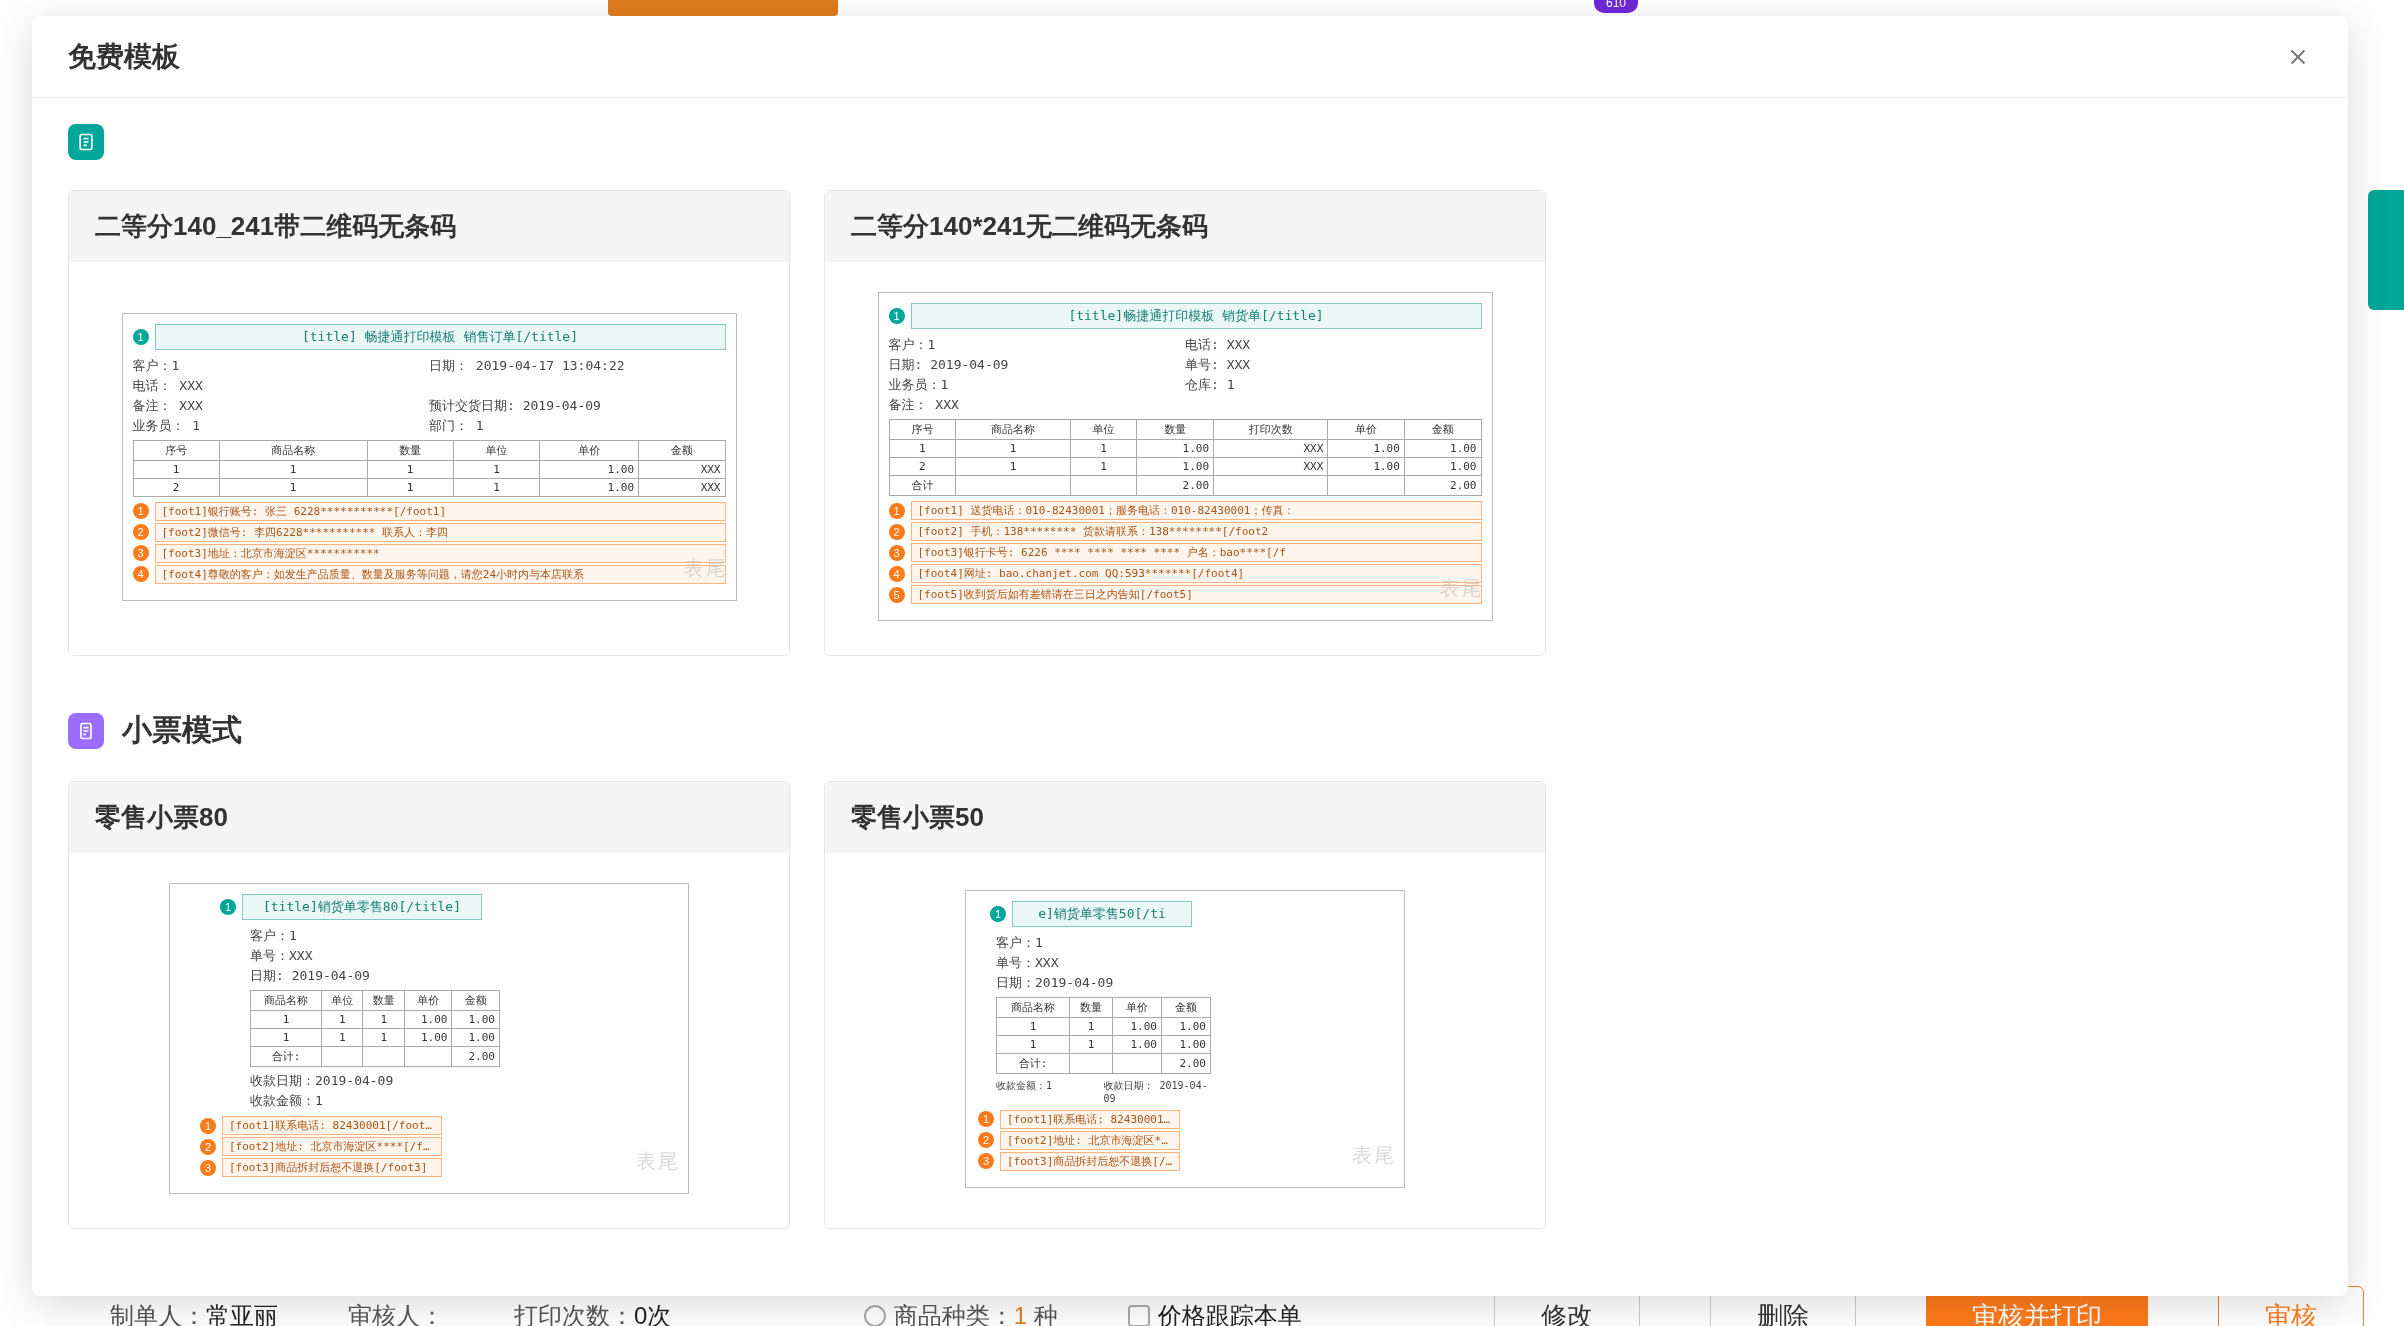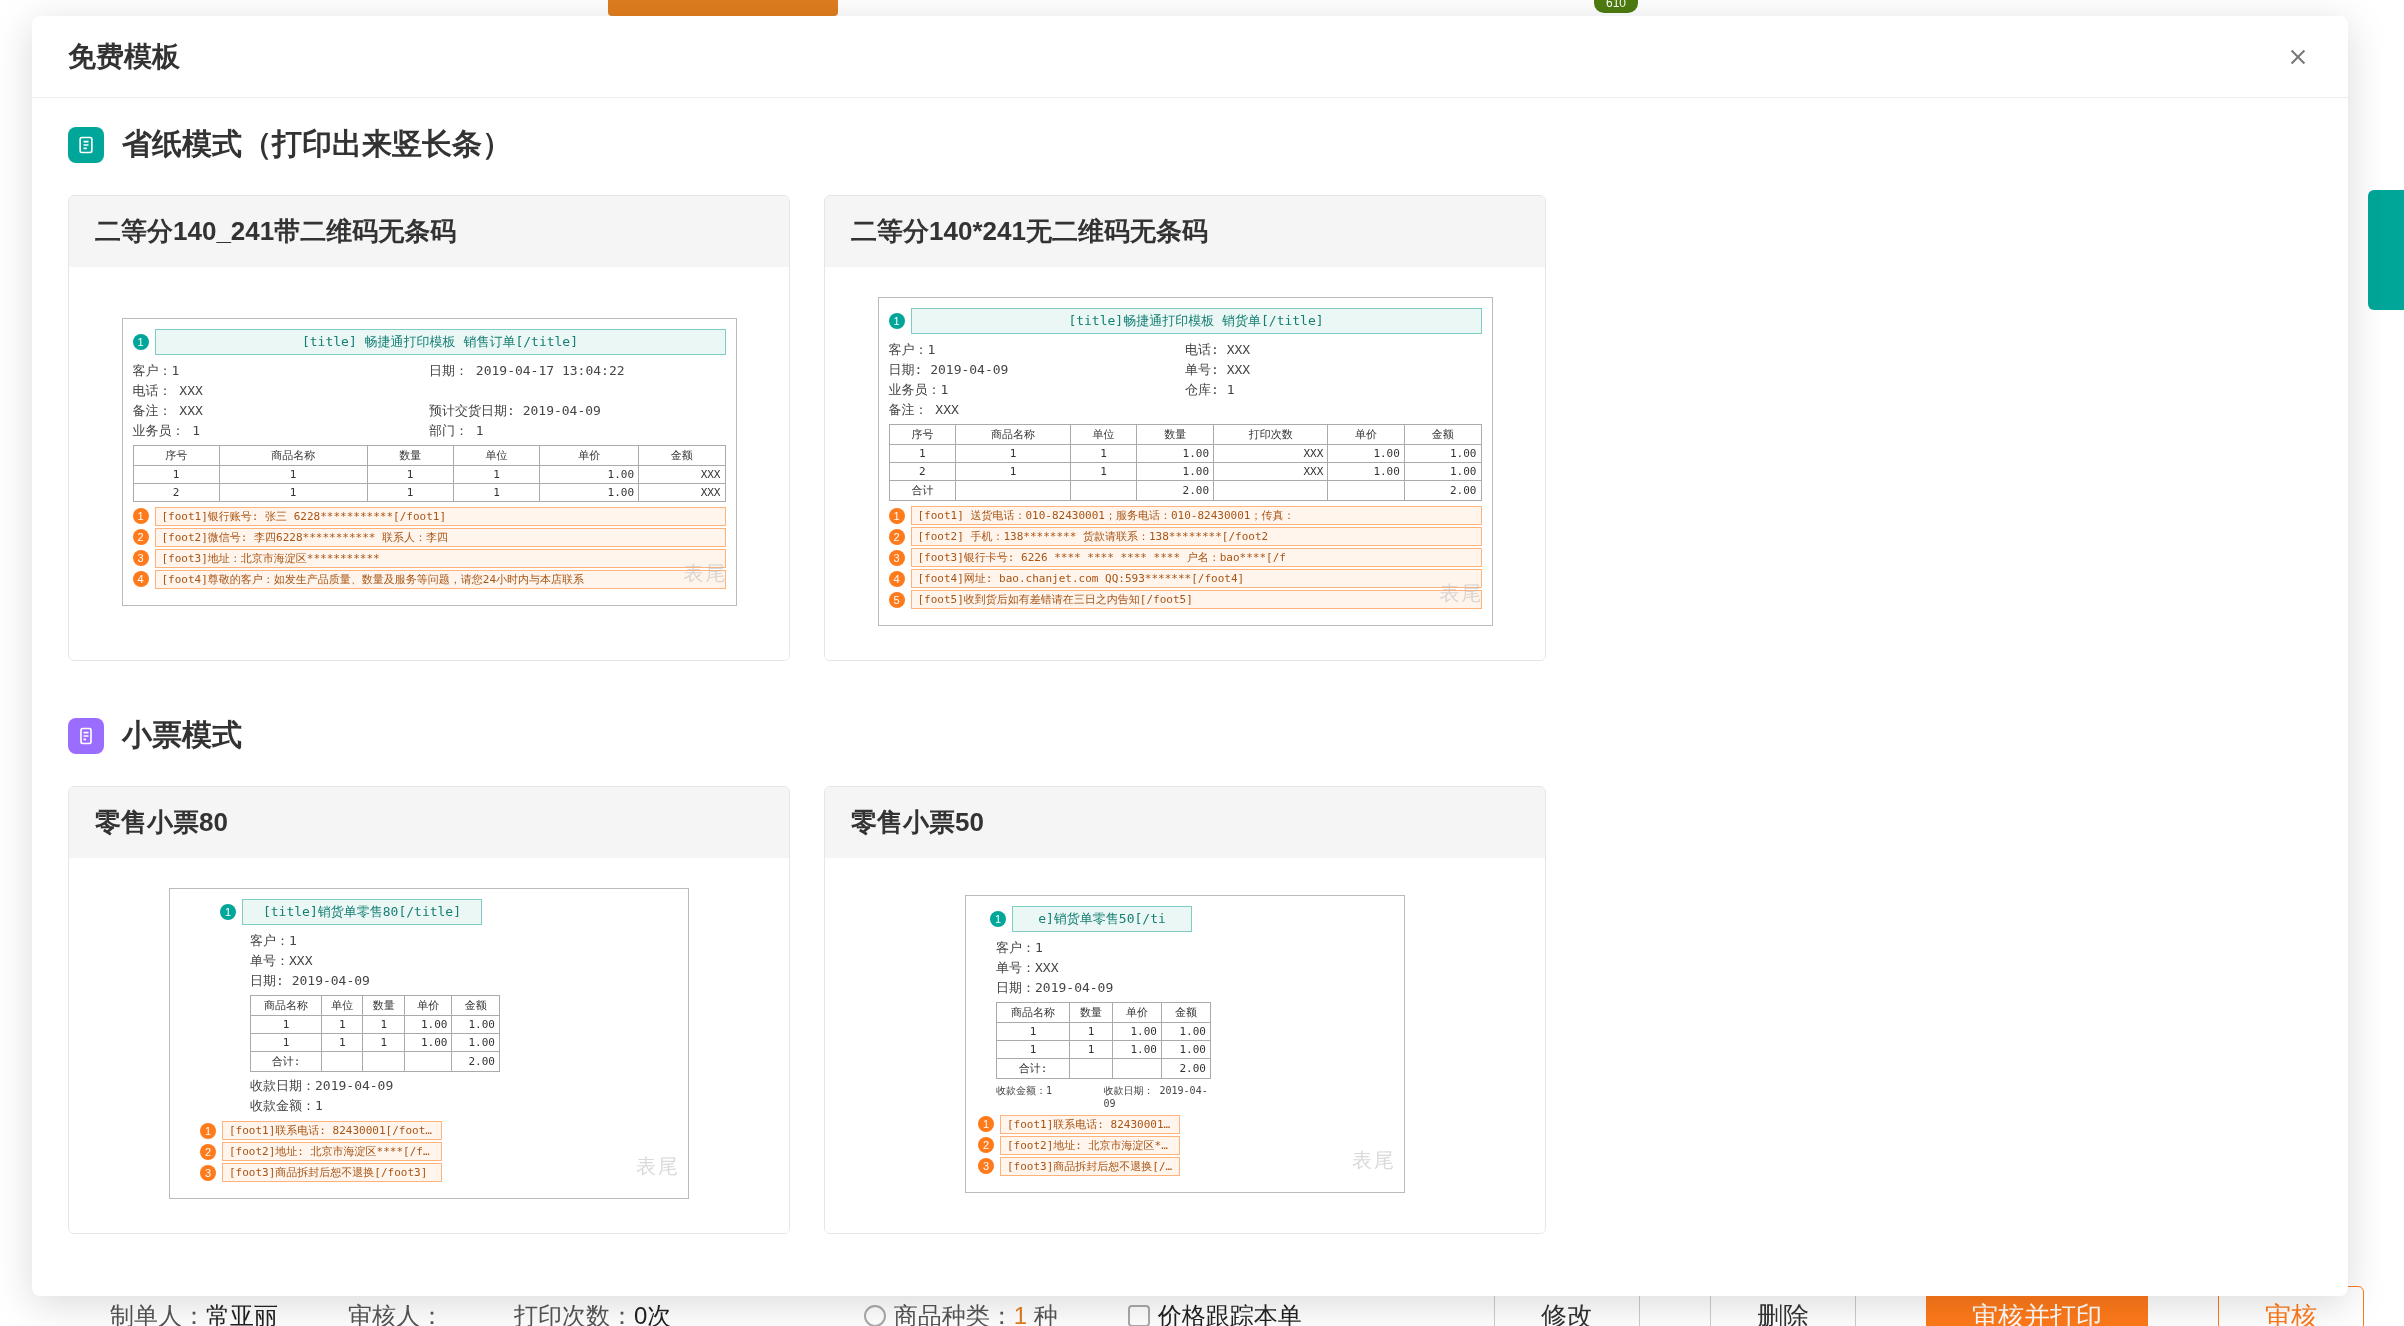--- a/index.html
+++ b/index.html
@@ -1,21 +1,21 @@
 <!DOCTYPE html>
 <html><head>
 <meta charset="utf-8">
 <style>
   * { margin:0; padding:0; box-sizing:border-box; }
   html,body{width:2404px;height:1326px;font-family:"PingFang SC","Microsoft YaHei",Arial,sans-serif;background:#fff;}
 
   
   .bg-hint{position:absolute;inset:0;overflow:hidden;}
   .bg-orange-pill{position:absolute;top:0;left:608px;width:230px;height:16px;background:#e07d1f;border-radius:0 0 4px 4px;}
-  .bg-badge{position:absolute;top:0;left:1594px;width:44px;height:13px;background:#4d7c0f;border-radius:0 0 10px 10px;color:#fff;font-size:12px;text-align:center;line-height:7px;overflow:hidden;}
+  .bg-badge{position:absolute;top:0;left:1594px;width:44px;height:13px;background:#6d28d9;border-radius:0 0 10px 10px;color:#fff;font-size:12px;text-align:center;line-height:7px;overflow:hidden;}
   .bg-right{position:absolute;top:190px;right:0;width:36px;height:120px;background:#00a699;border-radius:6px 0 0 6px;}
   .bg-bottom{position:absolute;left:110px;right:40px;bottom:0;height:20px;font-size:24px;color:#222;display:flex;align-items:center;gap:70px;}
   .bg-bottom .k{color:#555;}
   .bg-bottom .orange{color:#e07d1f;}
   .bg-bottom .btn{padding:12px 46px;border-radius:6px;font-size:26px;}
   .bg-bottom .ghost{border:1px solid #ccc;color:#333;background:#fff;}
   .bg-bottom .primary{background:#ff7a1a;color:#fff;}
   .bg-bottom .secondary{border:1px solid #ff7a1a;color:#ff7a1a;background:#fff;}
   .bg-bottom .sp{flex:0 0 auto;}
   .chk{display:inline-block;width:22px;height:22px;border:2px solid #aaa;border-radius:50%;vertical-align:-3px;margin-right:8px;}
@@ -105,21 +105,20 @@
   <div class="modal-body">
 
     <div class="section">
       <div class="section-head">
         <div class="section-icon ic-green">
           <svg viewBox="0 0 24 24">
               <rect x="5" y="3" width="14" height="18" rx="2"></rect>
               <path d="M9 8h6M9 12h6M9 16h4"></path>
             </svg>
         </div>
-        <div class="section-title">省纸模式（打印出来竖长条）</div>
       </div>
 
       <div class="card-row">
 
         <div class="tmpl-card">
           <div class="card-head">二等分140_241带二维码无条码</div>
           <div class="card-body">
             <div class="preview">
               <div class="title-bar">
                 <span class="num-dot">1</span>

